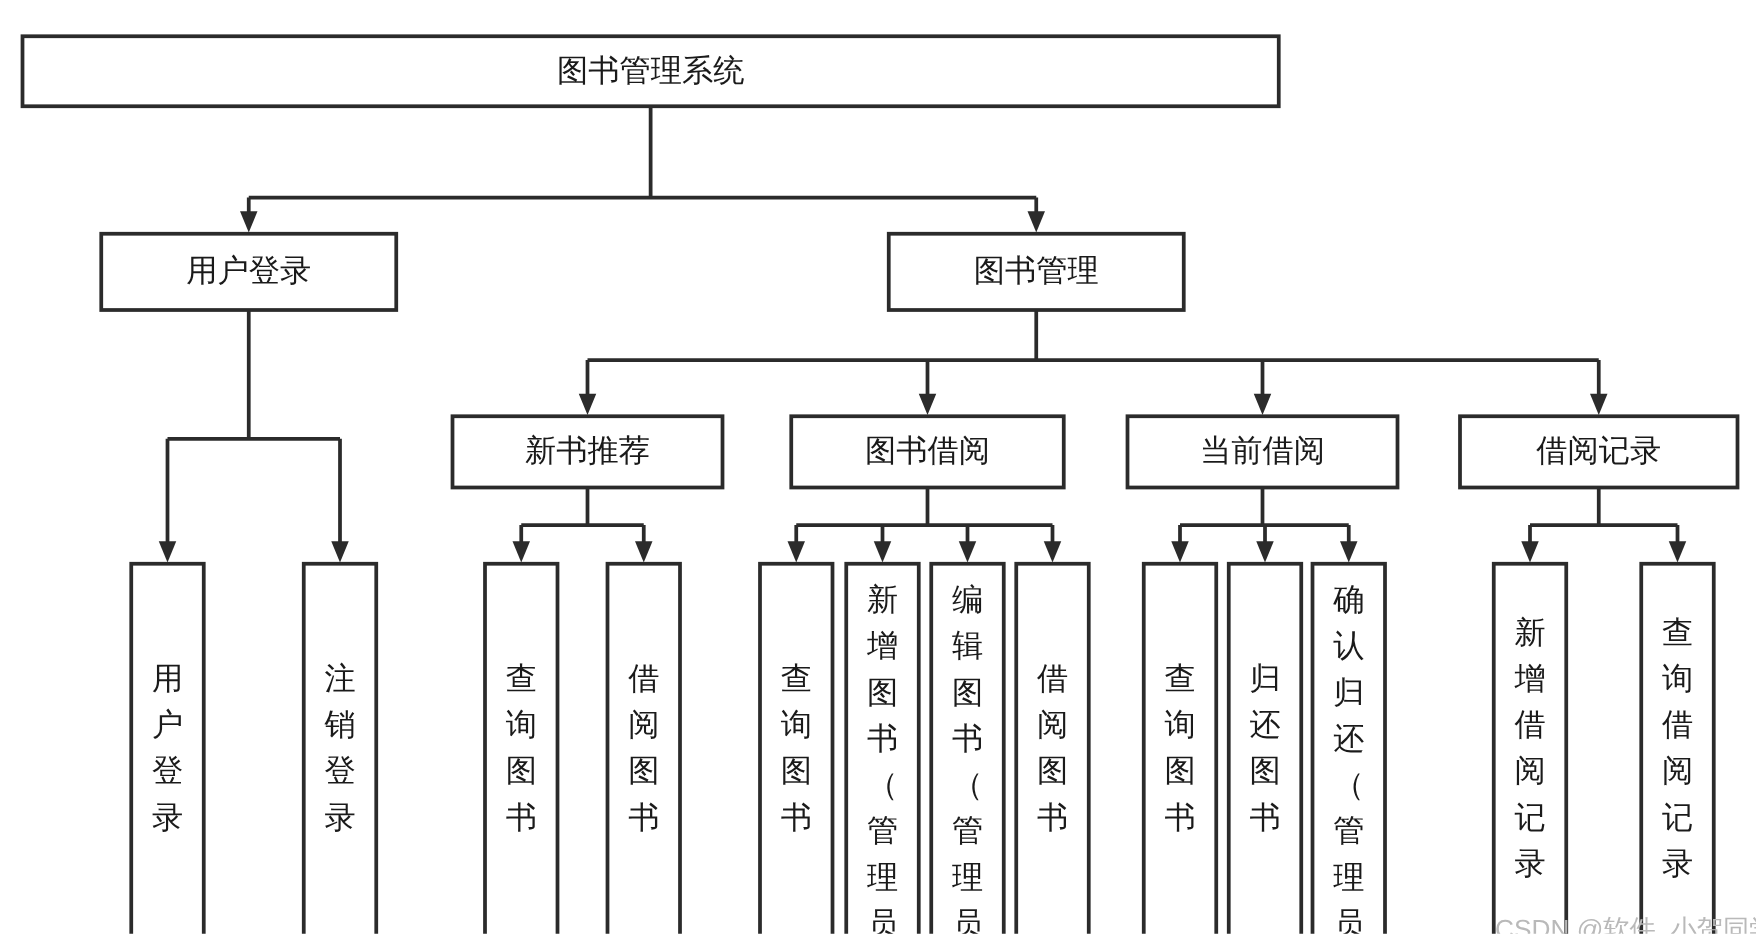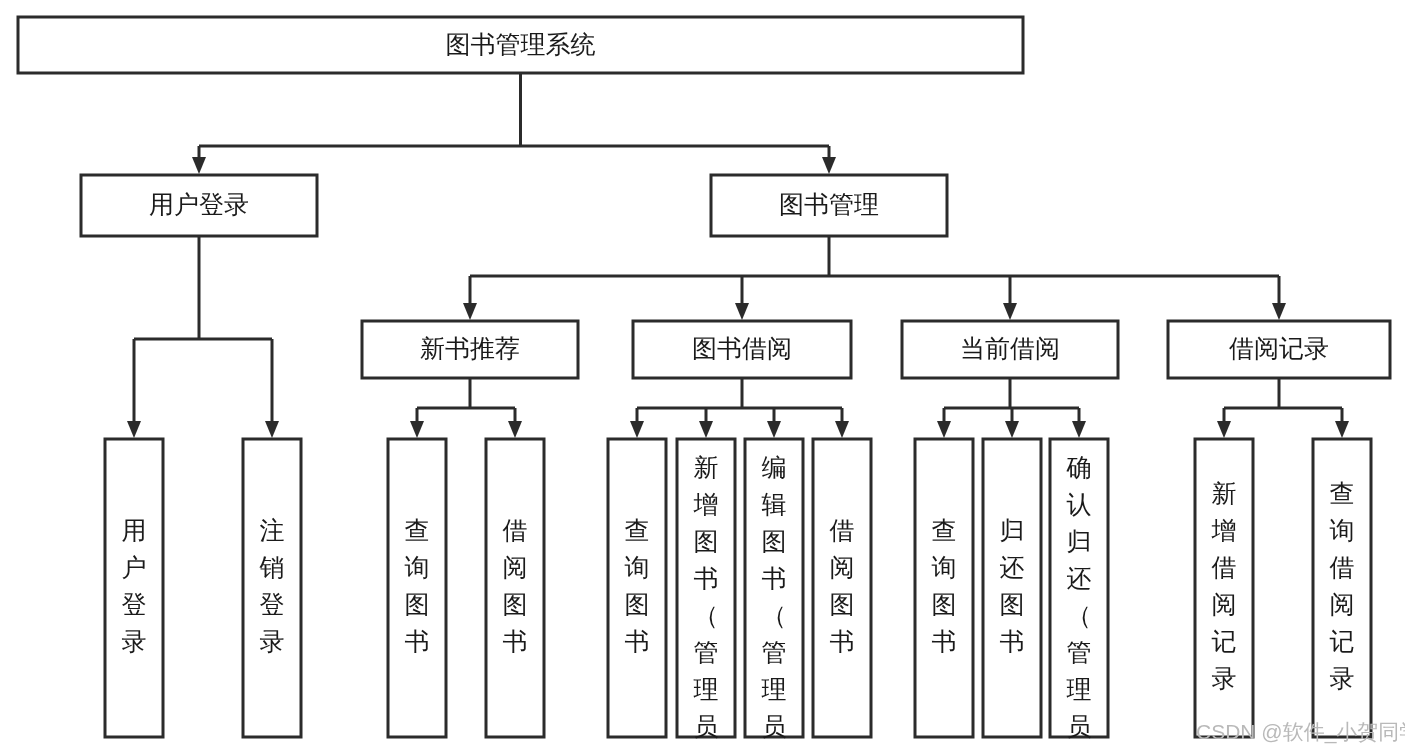--- a/index.html
+++ b/index.html
@@ -10,21 +10,21 @@
   body {
     width: 1405px;
     height: 747px;
     font-family: "Liberation Sans", "DejaVu Sans", sans-serif;
     overflow: hidden;
     position: relative;
   }
   #diagram-root {
     position: absolute;
     left: 0;
-    top: 4px;
+    top: 16px;
     width: 1405px;
     height: 549px;
   }
   svg.diagram {
     display: block;
     width: 1405px;
     height: 747px;
   }
   .node-box {
     fill: #ffffff;

